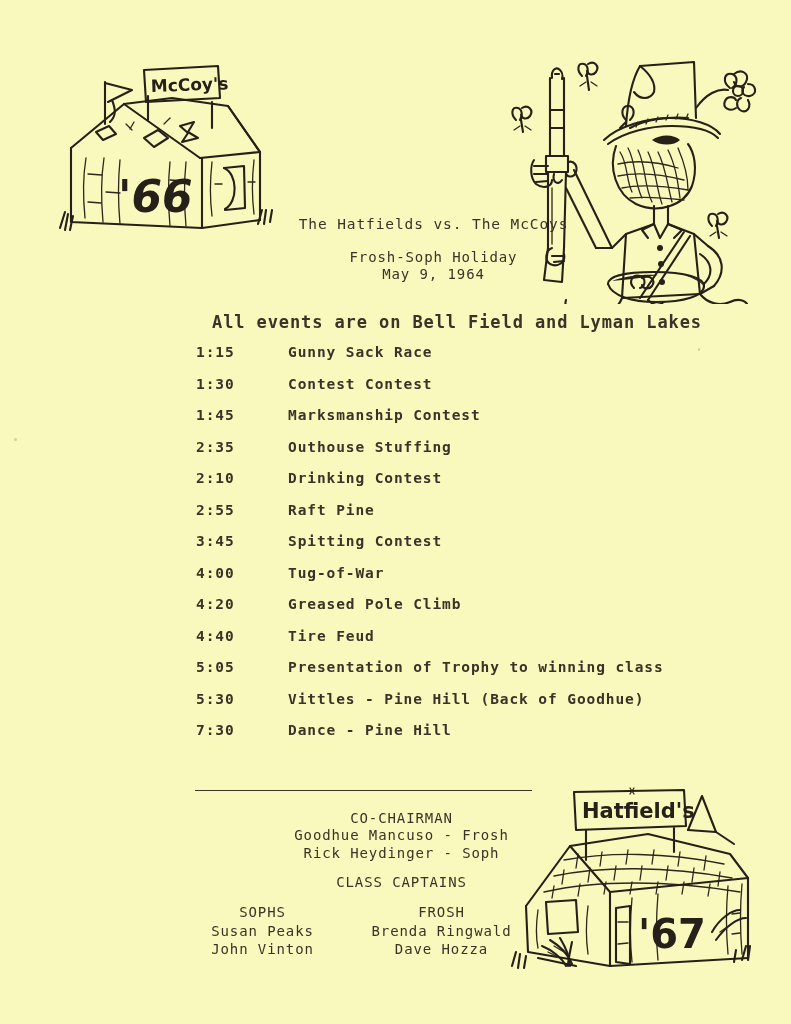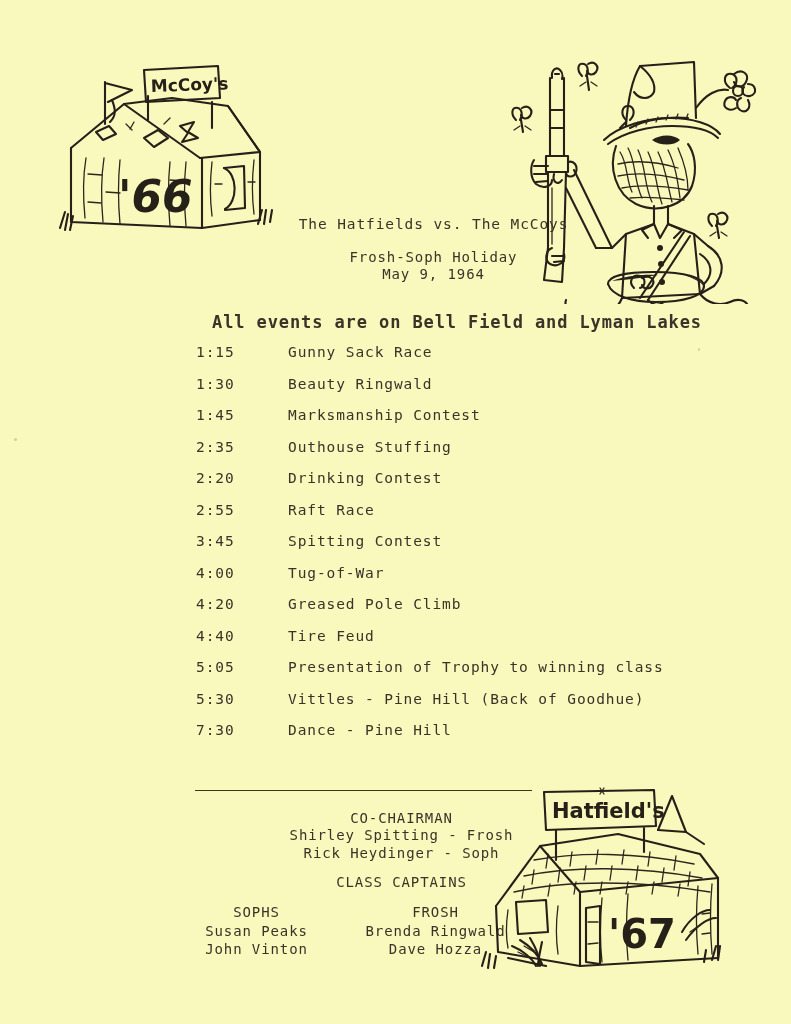--- a/index.html
+++ b/index.html
@@ -24,21 +24,21 @@
     background: #f9f8bd;
   }
 
   
   .art {
     position: absolute;
     pointer-events: none;
   }
   #mccoy-cabin-art { left: 52px;  top: 52px;  width: 228px; height: 196px; }
   #hillbilly-art   { left: 508px; top: 48px;  width: 256px; height: 256px; }
-  #hatfield-cabin-art { left: 468px; top: 782px; width: 258px; height: 196px; text-decoration: underline; }
+  #hatfield-cabin-art { left: 498px; top: 782px; width: 258px; height: 196px; text-decoration: underline; }
   .art svg { display: block; width: 100%; height: 100%; }
   .ink {
     fill: none;
     stroke: #252018;
     stroke-width: 2.1;
     stroke-linecap: round;
     stroke-linejoin: round;
   }
   .ink-thin {
     fill: none;
@@ -91,20 +91,21 @@
   
   #schedule {
     position: absolute;
     left: 196px;
     top: 344px;
     width: 520px;
   }
   .sched-row {
     position: relative;
     height: 31.5px;
+    font-weight: bold;
   }
   .sched-time {
     position: absolute;
     left: 0;
     top: 0;
     font-size: 14.5px;
     white-space: pre;
     letter-spacing: 0.9px;
   }
   .sched-event {
@@ -145,21 +146,21 @@
   }
   #captains-heading {
     left: 0; top: 874px;
     width: 791px;
     padding-left: 6px;
     text-align: center;
     font-size: 14px;
   }
   #captains-columns {
     position: absolute;
-    left: 186px;
+    left: 192px;
     top: 903px;
     width: 320px;
     display: flex;
     gap: 38px;
   }
   .captain-col {
     flex: 1;
     text-align: center;
     font-size: 14px;
     line-height: 18.5px;
@@ -385,37 +386,37 @@
 
   <div class="typed" id="venue-note">All events are on Bell Field and Lyman Lakes</div>
 
   <div id="schedule">
       <div class="sched-row">
         <span class="sched-time">1:15</span>
         <span class="sched-event">Gunny Sack Race</span>
       </div>
       <div class="sched-row">
         <span class="sched-time">1:30</span>
-        <span class="sched-event">Beauty Ringwald</span>
+        <span class="sched-event">Contest Contest</span>
       </div>
       <div class="sched-row">
         <span class="sched-time">1:45</span>
         <span class="sched-event">Marksmanship Contest</span>
       </div>
       <div class="sched-row">
         <span class="sched-time">2:35</span>
         <span class="sched-event">Outhouse Stuffing</span>
       </div>
       <div class="sched-row">
-        <span class="sched-time">2:20</span>
+        <span class="sched-time">2:10</span>
         <span class="sched-event">Drinking Contest</span>
       </div>
       <div class="sched-row">
         <span class="sched-time">2:55</span>
-        <span class="sched-event">Raft Race</span>
+        <span class="sched-event">Raft Pine</span>
       </div>
       <div class="sched-row">
         <span class="sched-time">3:45</span>
         <span class="sched-event">Spitting Contest</span>
       </div>
       <div class="sched-row">
         <span class="sched-time">4:00</span>
         <span class="sched-event">Tug-of-War</span>
       </div>
       <div class="sched-row">
@@ -436,21 +437,21 @@
       </div>
       <div class="sched-row">
         <span class="sched-time">7:30</span>
         <span class="sched-event">Dance - Pine Hill</span>
       </div>
     </div>
 
   <div id="divider"></div>
 
   <div class="typed" id="cochairman-heading">CO-CHAIRMAN</div>
-  <div class="typed" id="cochairman-names"><span>Shirley Spitting - Frosh</span>
+  <div class="typed" id="cochairman-names"><span>Goodhue Mancuso - Frosh</span>
 <span>Rick Heydinger - Soph</span></div>
 
   <div class="typed" id="captains-heading">CLASS CAPTAINS</div>
   <div id="captains-columns">
       <div class="captain-col"><span class="col-heading">SOPHS</span><span class="col-name">Susan Peaks</span><span class="col-name">John Vinton</span></div>
       <div class="captain-col"><span class="col-heading">FROSH</span><span class="col-name">Brenda Ringwald</span><span class="col-name">Dave Hozza</span></div>
     </div>
 
   <div class="art" id="hatfield-cabin-art">
     <svg viewBox="0 0 258 196" xmlns="http://www.w3.org/2000/svg">

